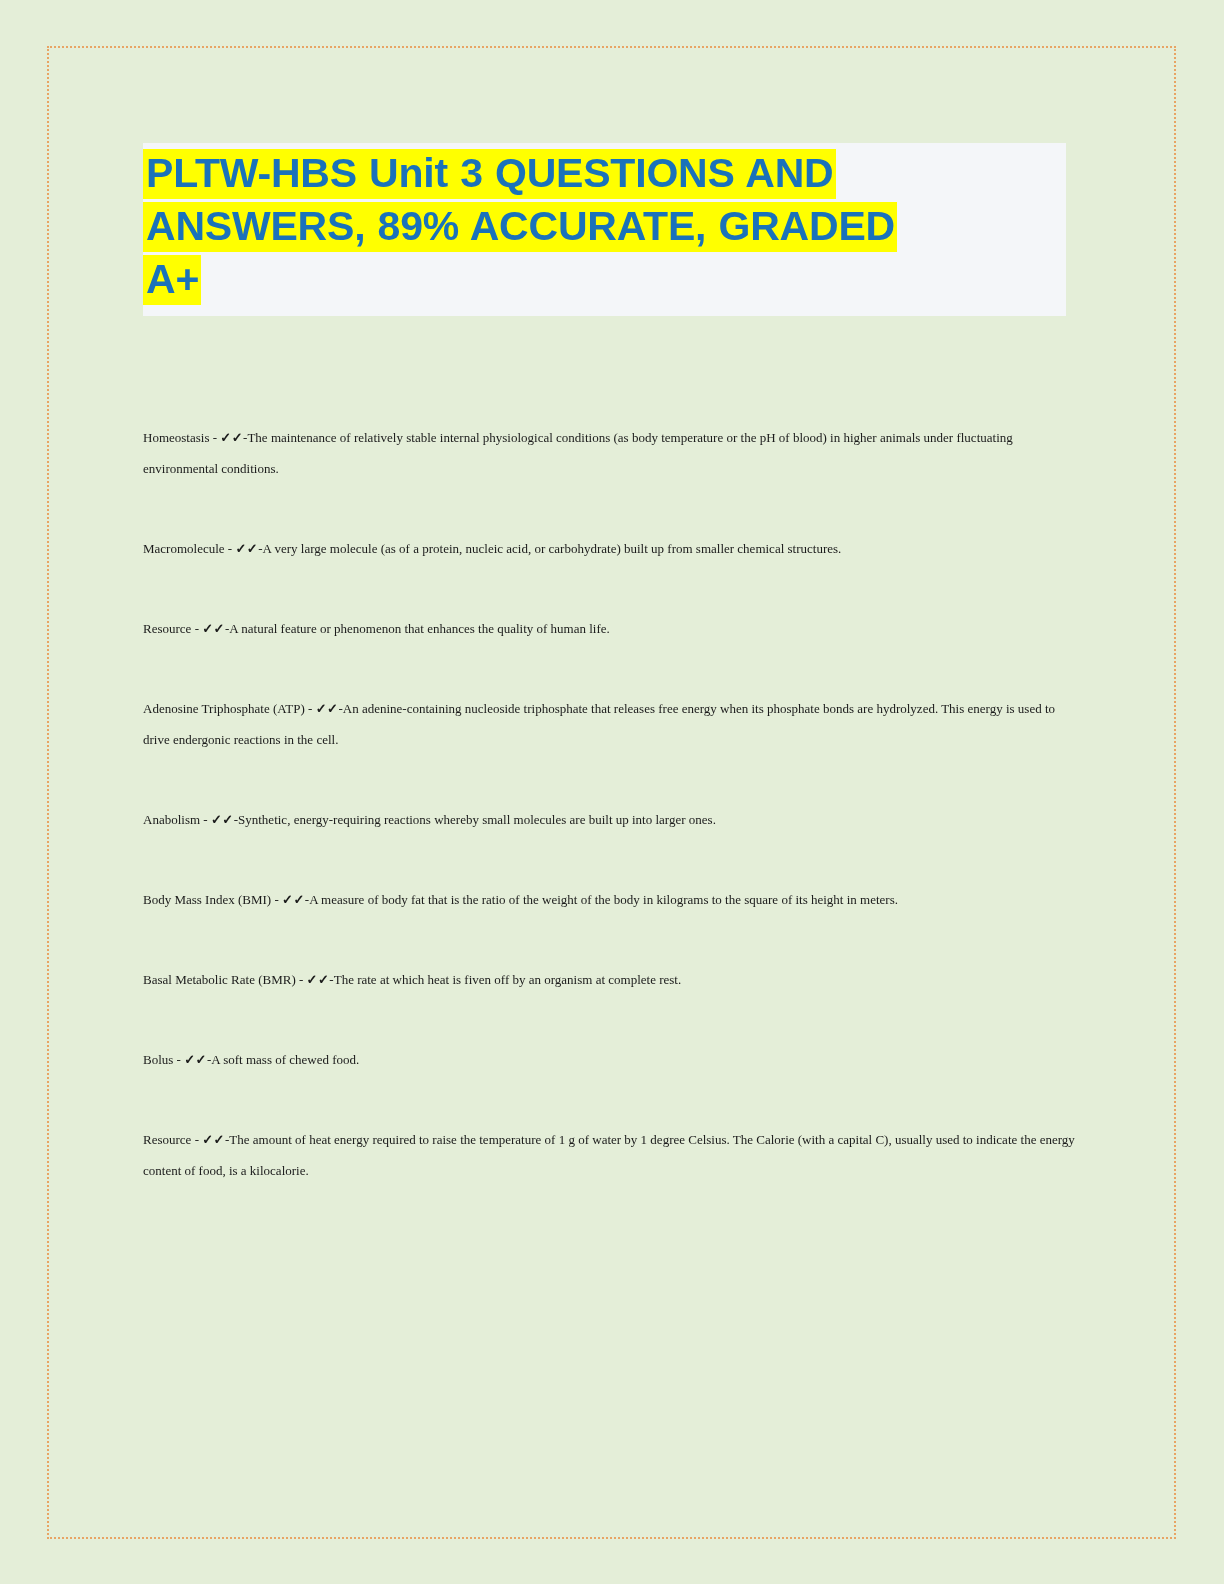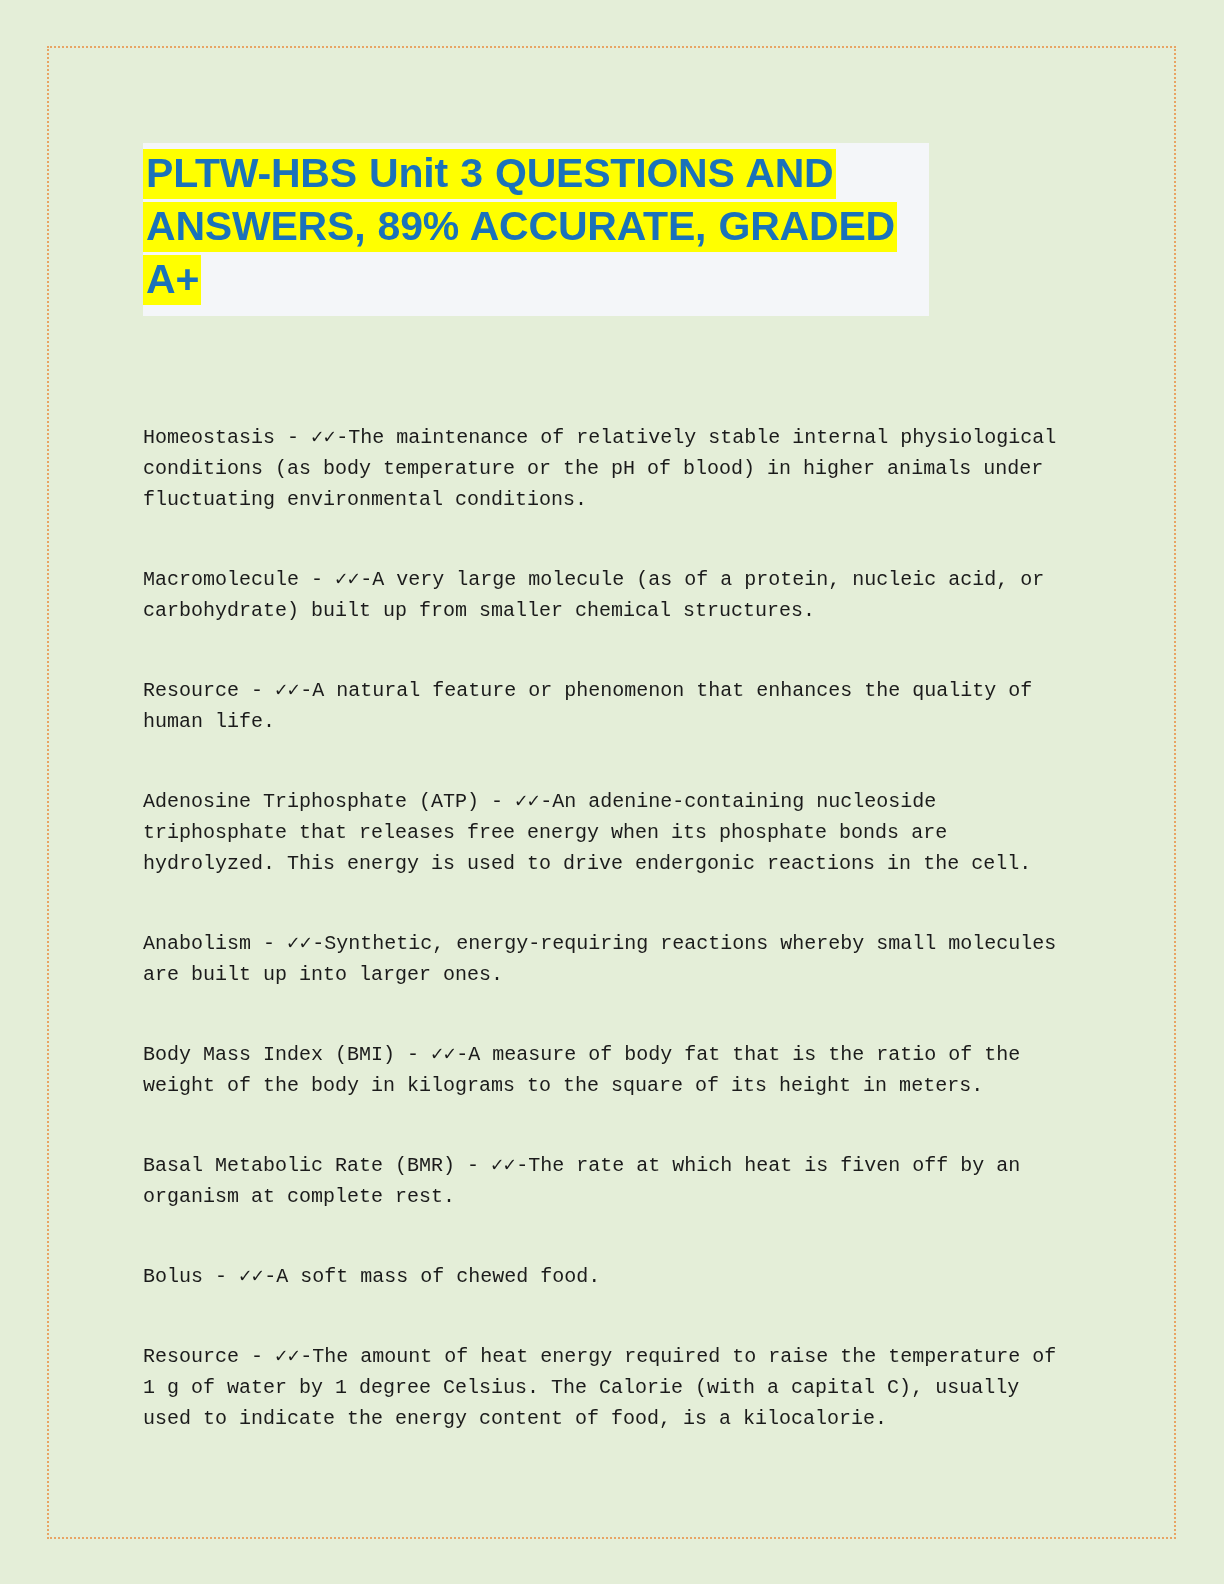--- a/index.html
+++ b/index.html
@@ -39,21 +39,21 @@
     position: absolute;
     left: 143px;
     top: 143px;
     width: 932px;
   }
 
   
   .title-block {
     background: #f4f6f9;
     padding: 0;
-    width: 786px;
+    width: 923px;
     box-sizing: border-box;
   }
   .doc-title {
     margin: 0;
     padding: 4px 0 10px 0;
     font-family: "Liberation Sans", sans-serif;
     font-weight: bold;
     font-size: 41px;
     line-height: 53px;
     color: #1a72ba;
@@ -67,22 +67,22 @@
     -webkit-box-decoration-break: clone;
   }
 
   
   .body-list {
     margin: 0;
     padding: 0;
     list-style: none;
   }
   .entry {
-    font-family: Liberation Mono, monospace;
-    font-size: 20px;
+    font-family: Liberation Serif, serif;
+    font-size: 13px;
     line-height: 31px;
     color: #1b1b1b;
     margin: 0 0 49px 0;
     text-align: left;
     width: 932px;
   }
   .entry:first-child {
     margin-top: 0;
   }
   .entry .check {

